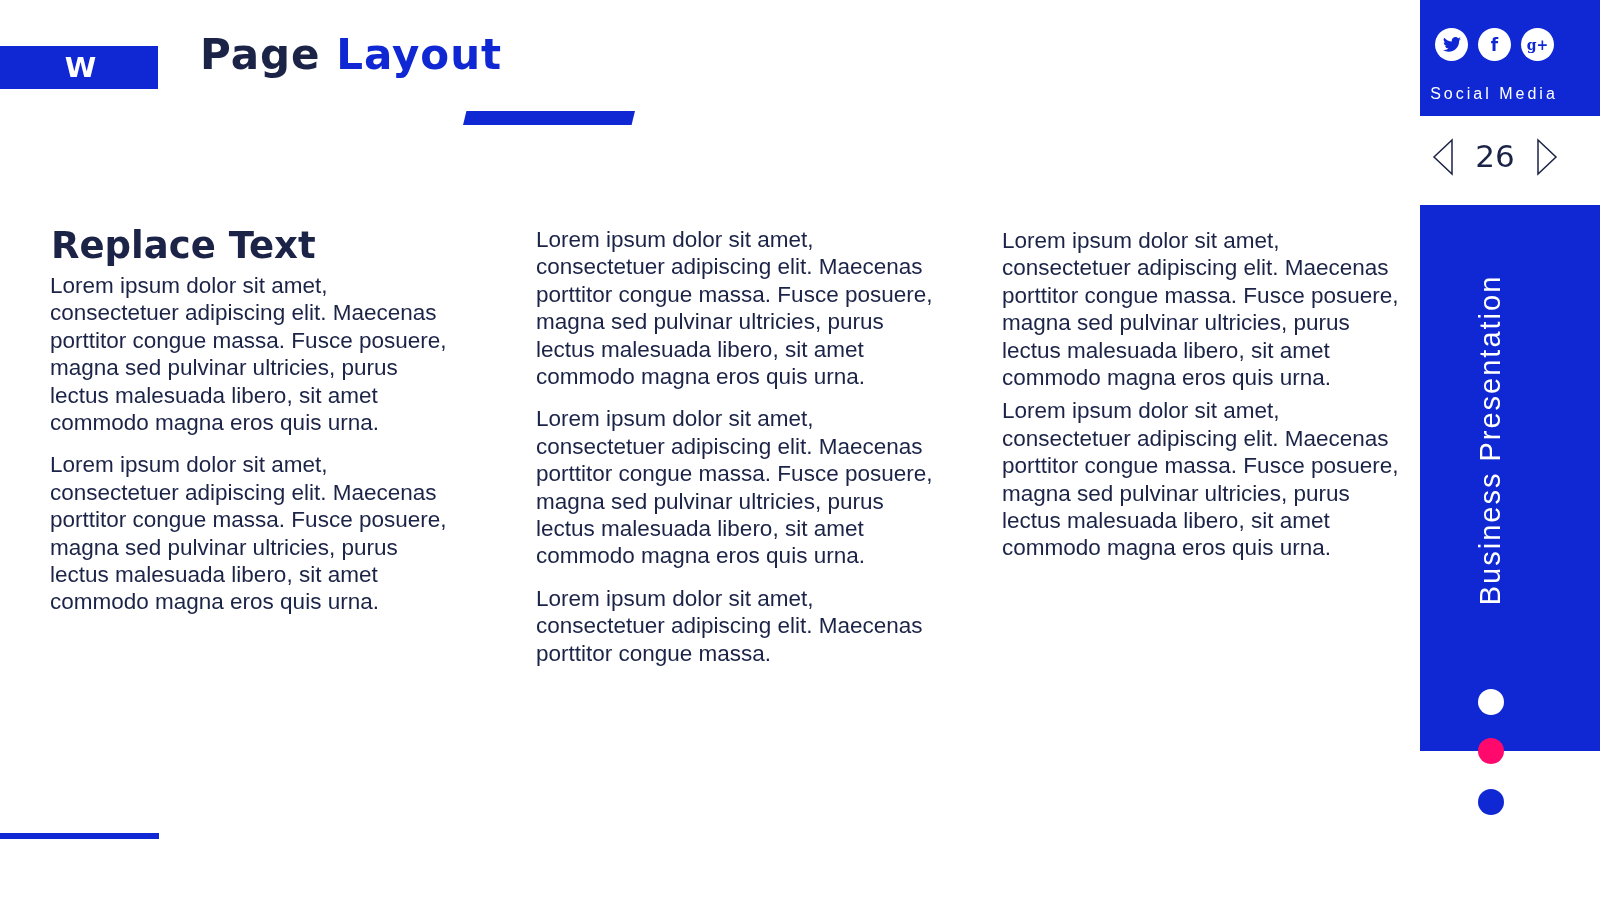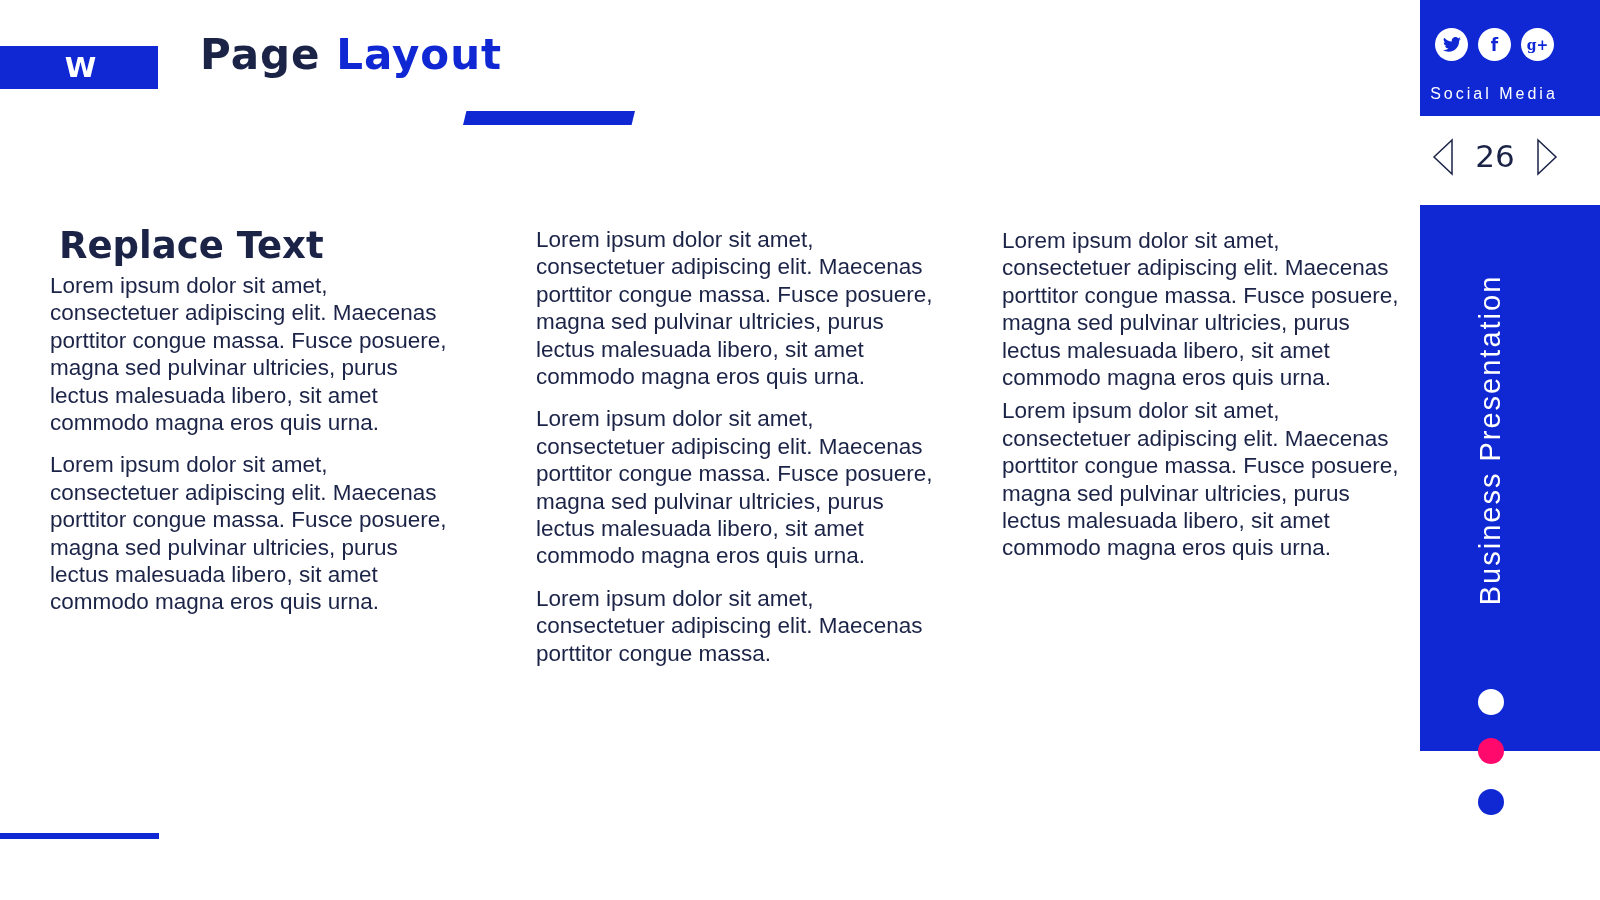--- a/index.html
+++ b/index.html
@@ -15,21 +15,21 @@
     .title .t2 { color:#0f28d4; }
     .title-underline { position:absolute; left:463px; top:111px; width:172px; height:14px; background:#0f28d4;
                        clip-path:polygon(2% 0, 100% 0, 98% 100%, 0 100%); }
     .col { position:absolute; width:400px; font-size:22.5px; line-height:27.4px; color:#1b2347;
            font-family:"Liberation Sans", sans-serif; }
     .col p { margin:0 0 15px 0; }
     .col1 { left:50px; top:226px; }
     .col2 { left:536px; top:226px; }
     .col3 { left:1002px; top:227px; }
     .col3 p { margin:0 0 6px 0; }
-    .heading { font-family:"DejaVu Sans", sans-serif; font-weight:bold; font-size:37px; margin:0 0 6px 9px;
+    .heading { font-family:"DejaVu Sans", sans-serif; font-weight:bold; font-size:37px; margin:0 0 6px 1px;
                line-height:40px; color:#1b2347; }
     .bottom-line { position:absolute; left:0; top:833px; width:159px; height:6px; background:#0f28d4; }
 
     .social-box { position:absolute; left:1420px; top:0; width:180px; height:116px; background:#0f28d4; }
     .social-icons { position:absolute; top:28px; left:15px; display:flex; gap:10px; }
     .sicon { width:33px; height:33px; border-radius:50%; background:#fff; color:#0f28d4;
              display:flex; align-items:center; justify-content:center; font-weight:bold;
              font-family:"DejaVu Sans", sans-serif; font-size:17px; cursor:pointer; }
     .social-label { position:absolute; top:85px; left:0; width:148px; text-align:center; color:#fff;
                     font-size:16px; letter-spacing:3px; }

